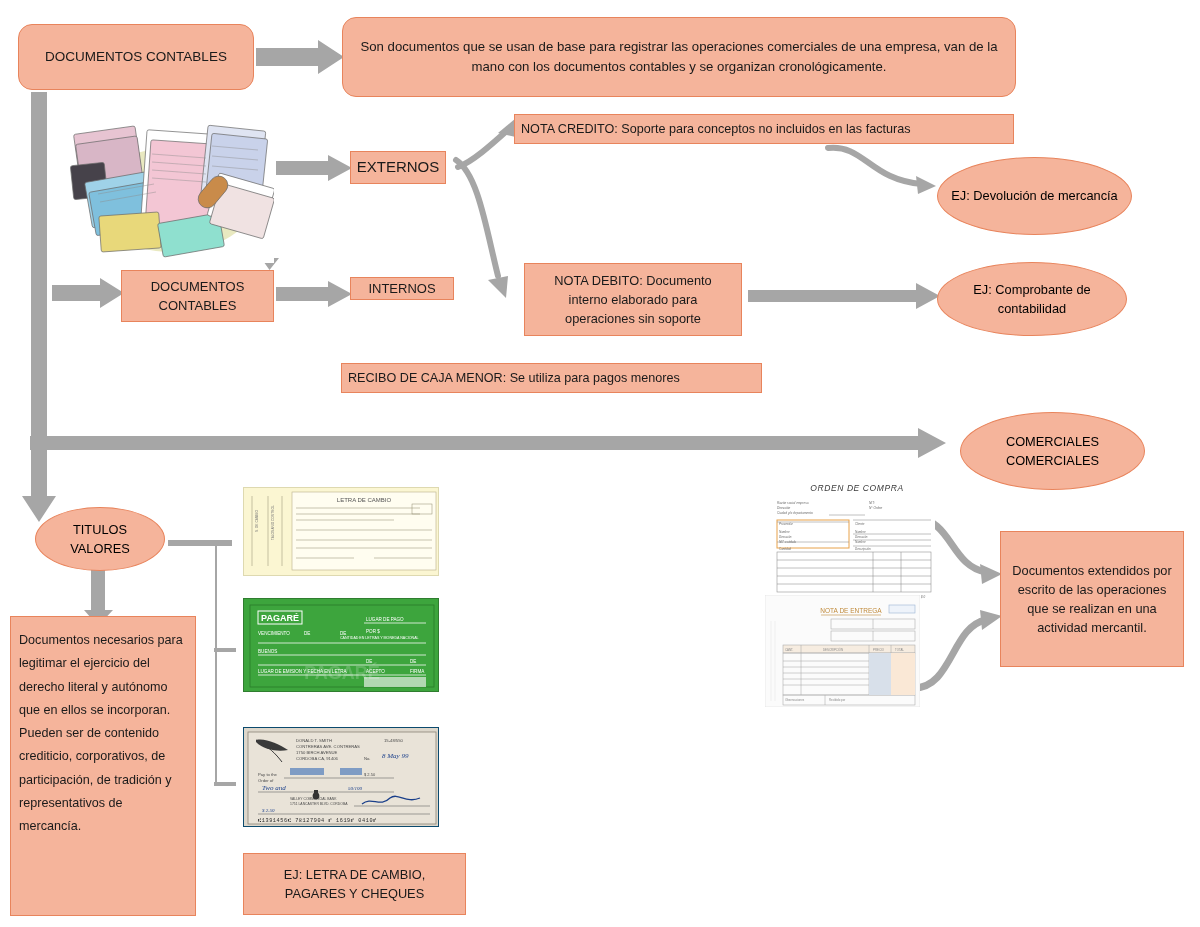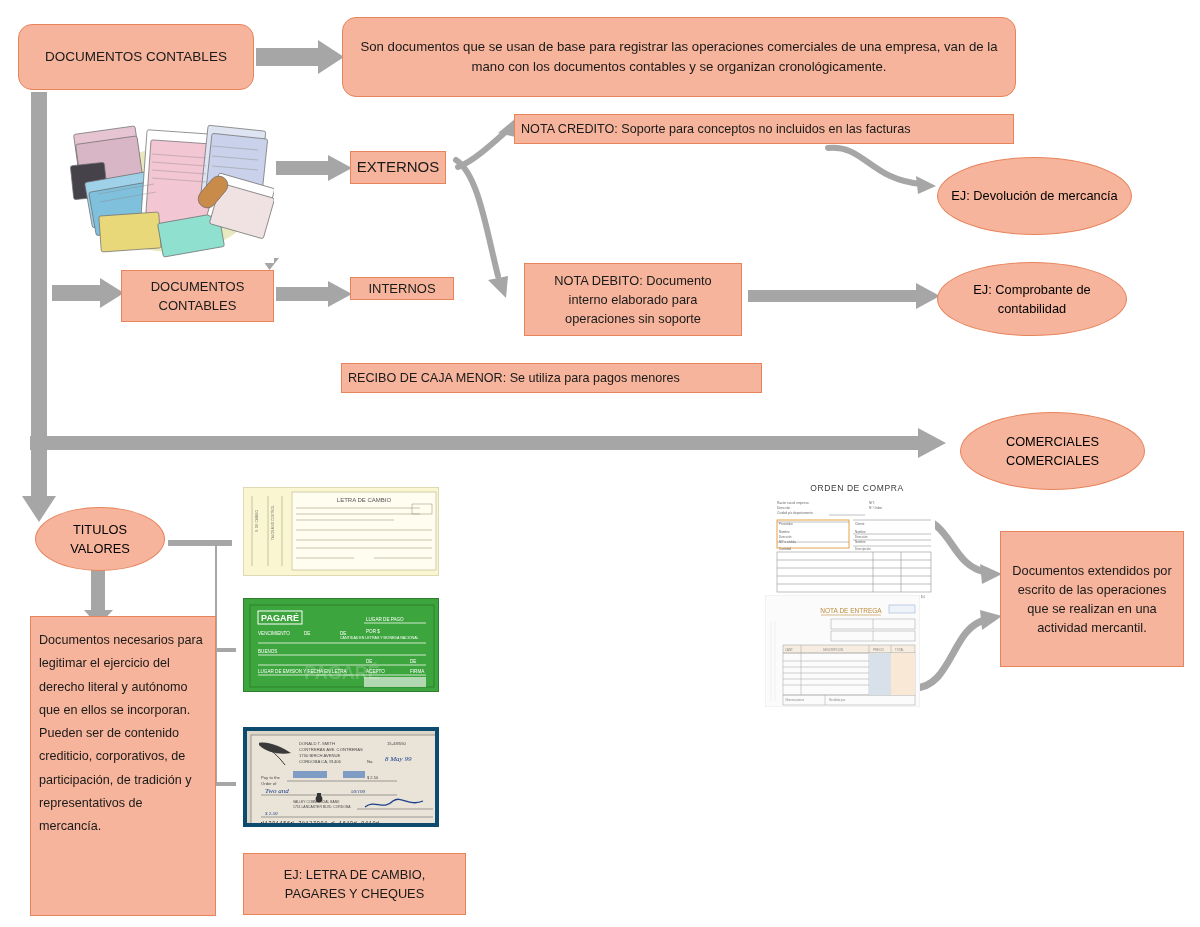--- a/index.html
+++ b/index.html
@@ -29,21 +29,21 @@
   .arrow{position:absolute;}
   .arrow svg{display:block;overflow:visible;}
   .bar{position:absolute;background:#a6a6a6;}
 
   
   .pic{position:absolute;box-sizing:border-box;overflow:hidden;}
 
   .clipart{background:#ffffff;}
   .doc-letra{background:#fbf6d2;border:1px solid #ded9b0;}
   .doc-pagare{background:#3da53d;border:1px solid #2f7d2f;}
-  .doc-cheque{background:#e6e0d6;border:4px solid #0c4a6e;}
+  .doc-cheque{background:#e6e0d6;border:1px solid #0c4a6e;}
   .doc-orden{background:#ffffff;}
   .doc-nota{background:#fbfbfb;}
 </style>
 </head>
 <body>
 
 <div id="canvas">
 
   <div class="arrow" style="left:24px;top:92px;width:40px;height:432px;">
     <svg width="40" height="432" viewBox="0 0 40 432">
@@ -267,21 +267,21 @@
       <g fill="#4a4a4a" font-family="Liberation Sans" font-size="3.4">
         <text x="46" y="72">VALLEY COMMERCIAL BANK</text>
         <text x="46" y="77">1751 LANCASTER BLVD. CORDOBA</text>
       </g>
       <text x="14" y="94" font-family="Liberation Mono" font-size="5.2" fill="#2a2a2a" letter-spacing="0.6">⑆1391456⑆ 78127904 ⑈ 1619⑈ 0410⑈</text>
       <circle cx="72" cy="68" r="3.4" fill="#333"></circle>
       <rect x="70" y="62" width="4" height="4" fill="#333"></rect>
     </svg>
   </div>
 
-  <div class="pic doc-orden" style="left:765px;top:478px;width:170px;height:126px;">
+  <div class="pic doc-orden" style="left:765px;top:478px;width:170px;height:126px;font-style:italic;">
     <svg width="170" height="126" viewBox="0 0 170 126">
       <rect x="0" y="0" width="170" height="126" fill="#ffffff"></rect>
       <text x="92" y="13" font-family="Liberation Sans" font-size="8.5" fill="#3a3a3a" text-anchor="middle" letter-spacing="0.6">ORDEN DE COMPRA</text>
       <g fill="#6a6a6a" font-family="Liberation Sans" font-size="3.2">
         <text x="12" y="26">Razón social empresa</text>
         <text x="12" y="31">Dirección</text>
         <text x="12" y="36">Ciudad y/o departamento</text>
         <text x="104" y="26">NIT:</text>
         <text x="104" y="31">N° Orden</text>
       </g>
@@ -402,21 +402,21 @@
   </div>
 
   <div class="ellipse" style="left:960px;top:412px;width:185px;height:78px;font-size:12.8px;">
     <span class="txt">COMERCIALES COMERCIALES</span>
   </div>
 
   <div class="ellipse" style="left:35px;top:507px;width:130px;height:64px;font-size:12.8px;">
     <span class="txt">TITULOS VALORES</span>
   </div>
 
-  <div class="node topalign" style="left:30px;top:616px;width:186px;height:300px;font-size:12.6px;">
+  <div class="node topalign" style="left:10px;top:616px;width:186px;height:300px;font-size:12.6px;">
     <span class="txt">Documentos necesarios para legitimar el ejercicio del derecho literal y autónomo que en ellos se incorporan. Pueden ser de contenido crediticio, corporativos, de participación, de tradición y representativos de mercancía.</span>
   </div>
 
   <div class="node" style="left:243px;top:853px;width:223px;height:62px;font-size:12.8px;">
     <span class="txt">EJ: LETRA DE CAMBIO, PAGARES Y CHEQUES</span>
   </div>
 
   <div class="node" style="left:1000px;top:531px;width:184px;height:136px;font-size:12.8px;">
     <span class="txt">Documentos extendidos por escrito de las operaciones que se realizan en una actividad mercantil.</span>
   </div>

